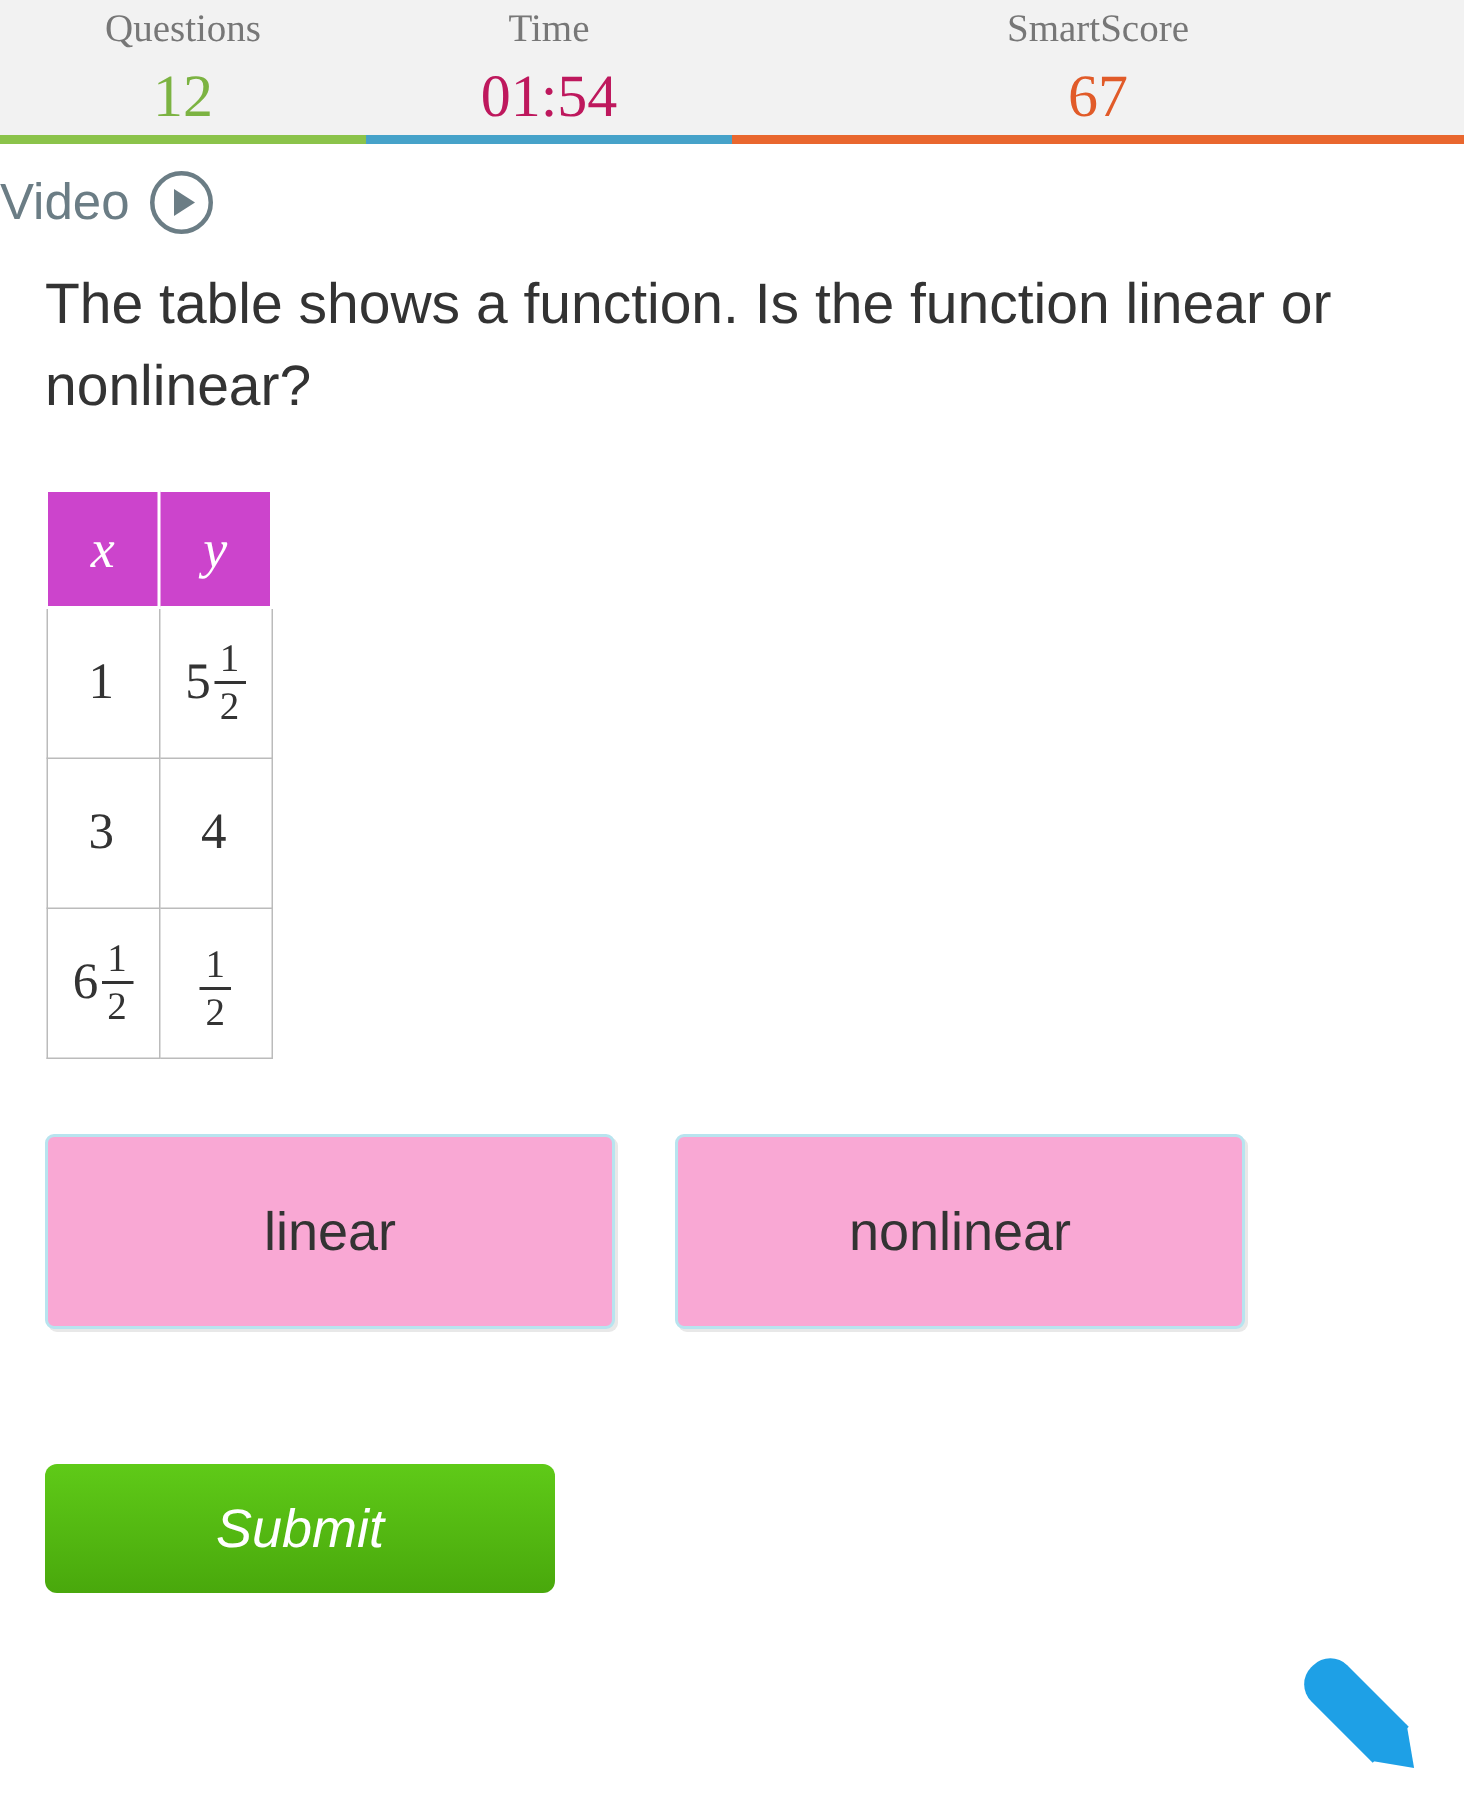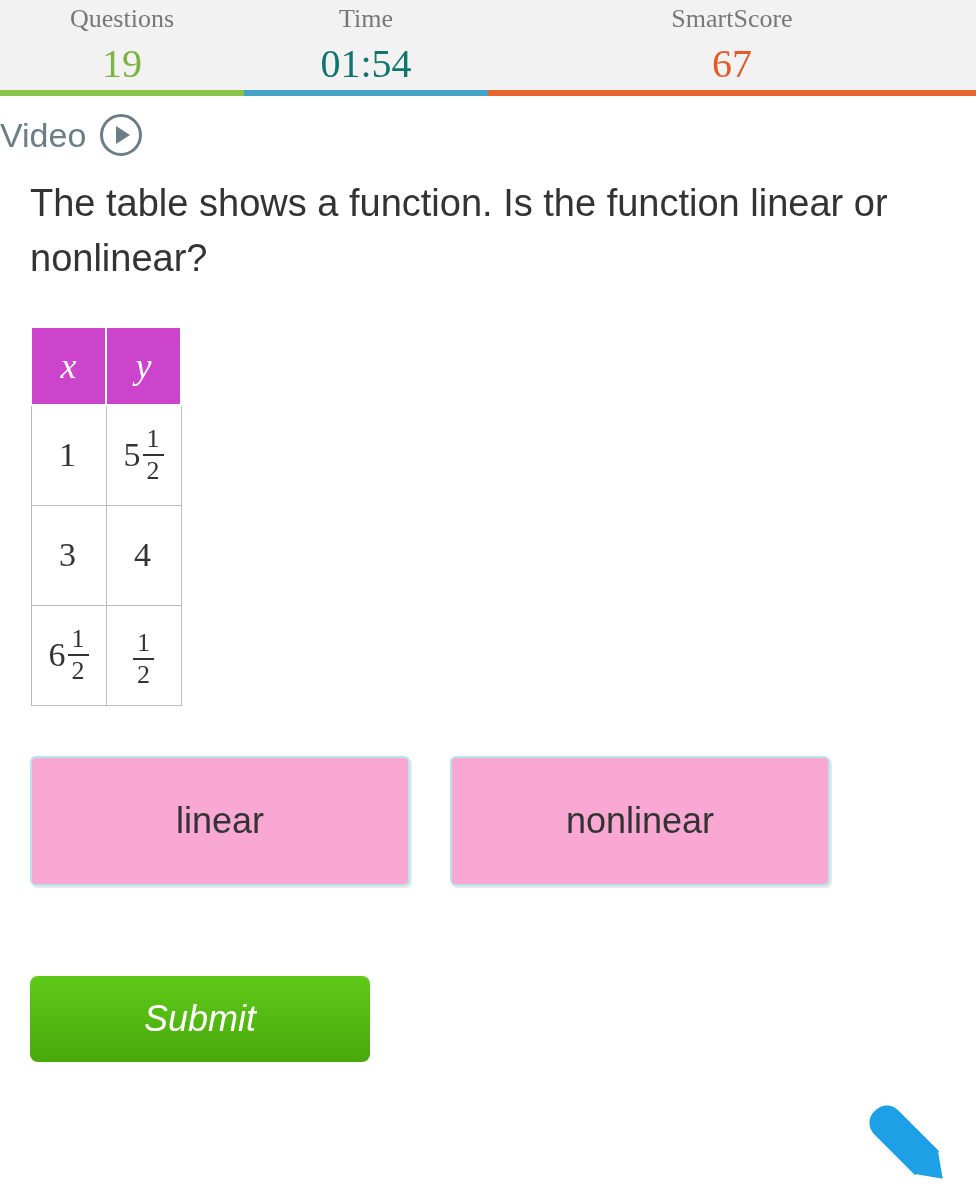--- a/index.html
+++ b/index.html
@@ -29,21 +29,21 @@
   .stat-label {
     color: #777;
     font-size: 26px;
     margin-bottom: 6px;
   }
   .stat-value {
     font-size: 40px;
     font-weight: 400;
   }
   .val-questions { color: #7cb342; }
-  .val-time { color: #0f766e; font-variant-numeric: tabular-nums;}
+  .val-time { color: #be185d; font-variant-numeric: tabular-nums;}
   .val-score { color: #e15b29; }
   .underline-bar { height: 6px; display:flex; }
   .ub-green { background:#8bc34a; flex:1;}
   .ub-blue { background:#46a2c9; flex:1;}
   .ub-orange { background:#e9672e; flex:2;}
   .video-row {
     display:flex;
     justify-content:flex-start;
     align-items:center;
     padding: 18px 40px 0 0;
@@ -172,21 +172,21 @@
     border-top:17px solid transparent;
     border-bottom:17px solid transparent;
   }
 </style>
 </head>
 <body>
 
 <div class="stats-bar">
   <div class="stat">
     <div class="stat-label">Questions</div>
-    <div class="stat-value val-questions">19</div>
+    <div class="stat-value val-questions">12</div>
   </div>
   <div class="stat">
     <div class="stat-label">Time</div>
     <div class="stat-value val-time">01:54</div>
   </div>
   <div class="stat stat-wide">
     <div class="stat-label">SmartScore</div>
     <div class="stat-value val-score">67</div>
   </div>
 </div>

